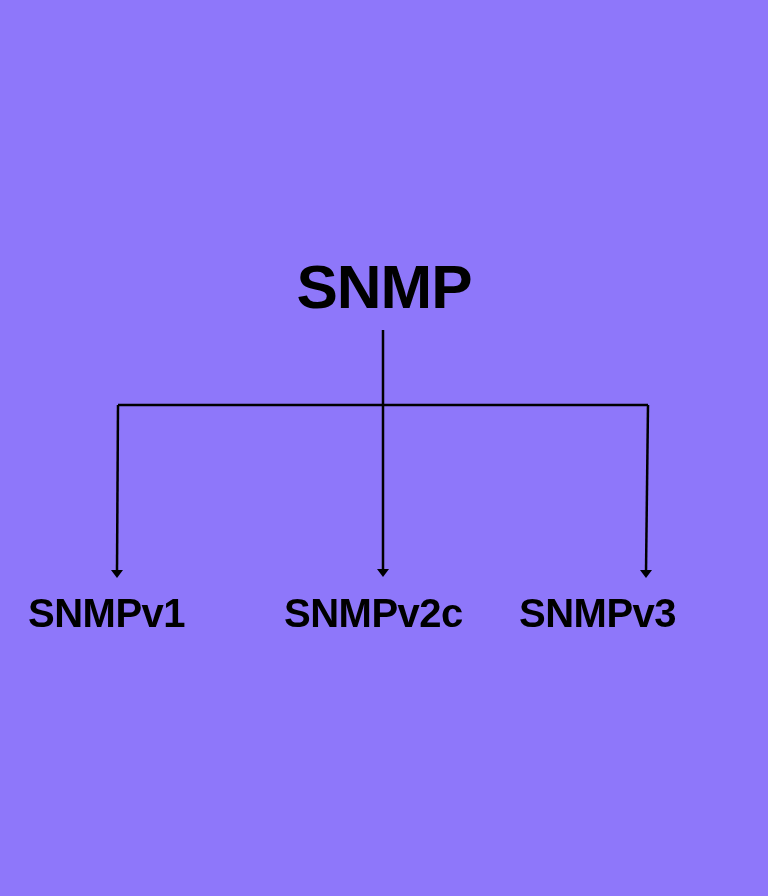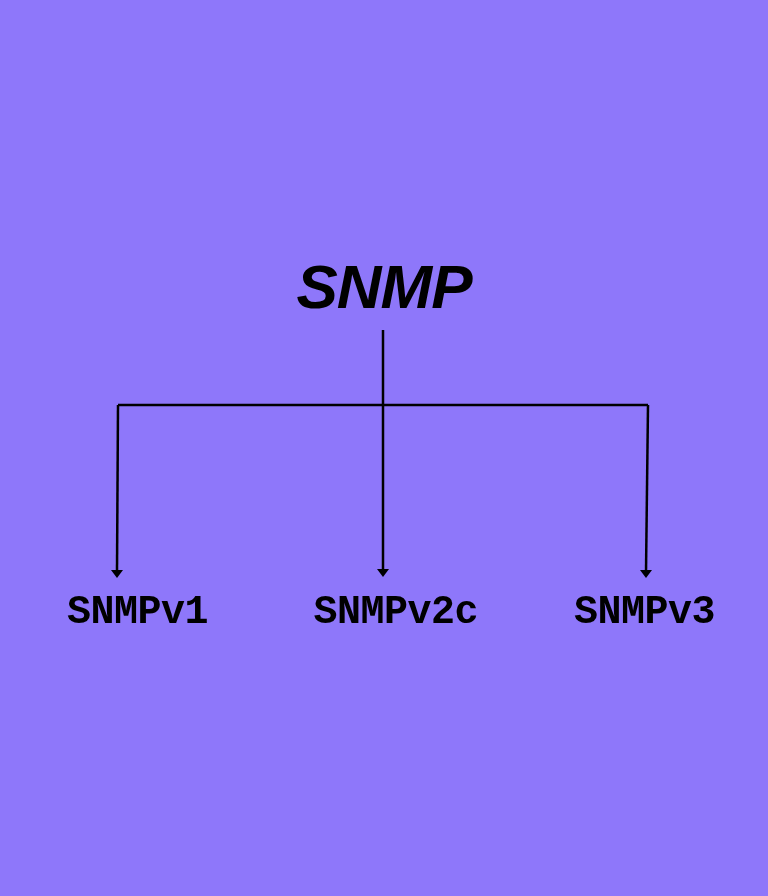--- a/index.html
+++ b/index.html
@@ -13,35 +13,33 @@
   .root-label {
     position: absolute;
     left: 0; width: 768px;
     top: 252px;
     text-align: center;
     font-weight: bold;
     font-size: 62px;
     letter-spacing: -1px;
     color: #000;
     line-height: 70px;
-    font-style: italic;
   }
   .child-label {
     position: absolute;
     top: 590px;
     font-weight: bold;
     font-size: 40px;
     color: #000;
     line-height: 46px;
-    text-align: right;
+    text-align: left;
     letter-spacing: -0.5px;
-    font-family: Liberation Mono, monospace;
   }
   #c1 { left: 28px; width: 180px; }
-  #c2 { left: 256px; width: 222px; }
+  #c2 { left: 284px; width: 222px; }
   #c3 { left: 519px; width: 196px; }
   svg.lines { position: absolute; left: 0; top: 0; }
 </style>
 </head>
 <body>
 
 <div class="root-label">SNMP</div>
 
 <svg class="lines" width="768" height="896">
   <g stroke="#000" stroke-width="2.5" fill="none">

